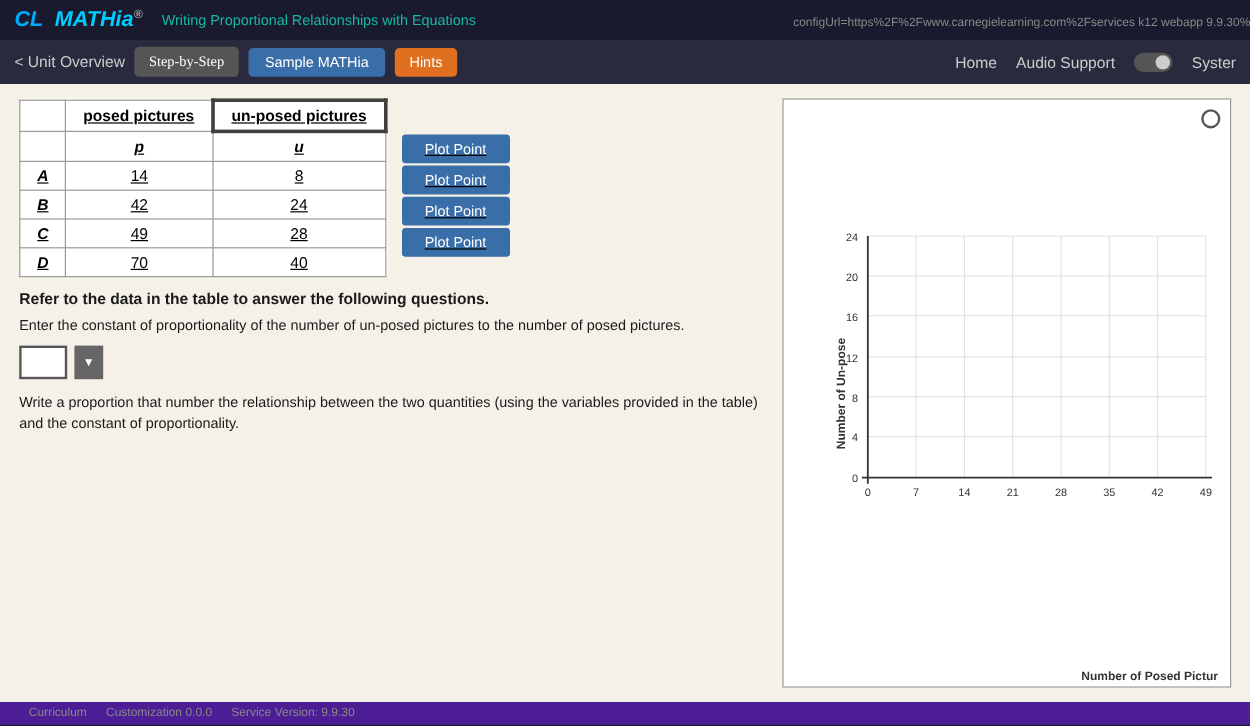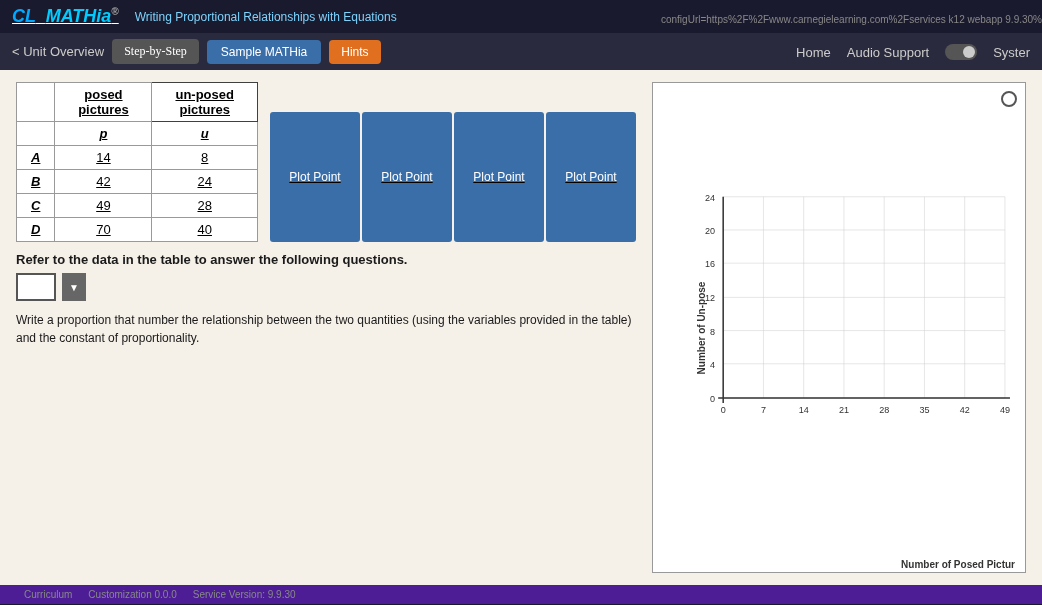--- a/index.html
+++ b/index.html
@@ -17,25 +17,24 @@
       padding: 6px 12px;
       display: flex;
       align-items: center;
       gap: 8px;
     }
     .logo {
       color: white;
       font-size: 18px;
       font-weight: bold;
       font-style: italic;
-      text-decoration: underline;
     }
     .logo span { color: #00aaff; }
     .subtitle {
-      color: #7dd3fc;
+      color: #14b8a6;
       font-size: 12px;
       margin-left: 8px;
     }
     .url-bar {
       position: absolute;
       top: 14px;
       right: 0;
       color: #888;
       font-size: 10px;
     }
@@ -143,21 +142,21 @@
       background: white;
       font-weight: bold;
     }
     .row-label {
       font-weight: bold;
       font-style: italic;
     }
     
     .plot-buttons {
       display: flex;
-      flex-direction: row;
+      flex-direction: column;
       gap: 2px;
       padding-top: 30px;
     }
     .btn-plot {
       background: #3a6ea8;
       color: white;
       border: none;
       padding: 5px 14px;
       border-radius: 3px;
       font-size: 12px;
@@ -295,21 +294,21 @@
 <div class="main-content">
 
   <div class="left-panel">
 
     <div class="table-container">
       <table class="data-table">
         <thead>
   <tr>
     <th style="border:1px solid #999;padding:4px 14px;"></th>
     <th style="border:1px solid #999;padding:4px 14px;font-weight:bold;font-size:13px;">posed pictures</th>
-    <th style="border:1px solid #404040;padding:4px 14px;font-weight:bold;font-size:13px;">un-posed pictures</th>
+    <th style="border:3px solid #404040;padding:4px 14px;font-weight:bold;font-size:13px;">un-posed pictures</th>
   </tr>
   <tr>
     <th style="border:1px solid #999;padding:4px 14px;"></th>
     <th style="border:1px solid #999;padding:4px 14px;font-style:italic;">p</th>
     <th style="border:1px solid #999;padding:4px 14px;font-style:italic;">u</th>
   </tr>
 </thead>
         <tbody>
           <tr>
             <td class="row-label">A</td>
@@ -337,20 +336,21 @@
       <div class="plot-buttons">
         <button class="btn-plot">Plot Point</button>
         <button class="btn-plot">Plot Point</button>
         <button class="btn-plot">Plot Point</button>
         <button class="btn-plot">Plot Point</button>
       </div>
     </div>
 
     <div class="instruction-bold">Refer to the data in the table to answer the following questions.</div>
 
+    <div class="instruction-text">Enter the constant of proportionality of the number of un-posed pictures to the number of posed pictures.</div>
     <div class="input-row">
       <input type="text" class="answer-input" value="" style="">
       <button class="dropdown-btn">▼</button>
     </div>
 
     <div class="proportion-text">Write a proportion that number the relationship between the two quantities (using the variables provided in the table) and the constant of proportionality.</div>
   </div>
 
   <div class="right-panel">
     <div class="graph-area">

